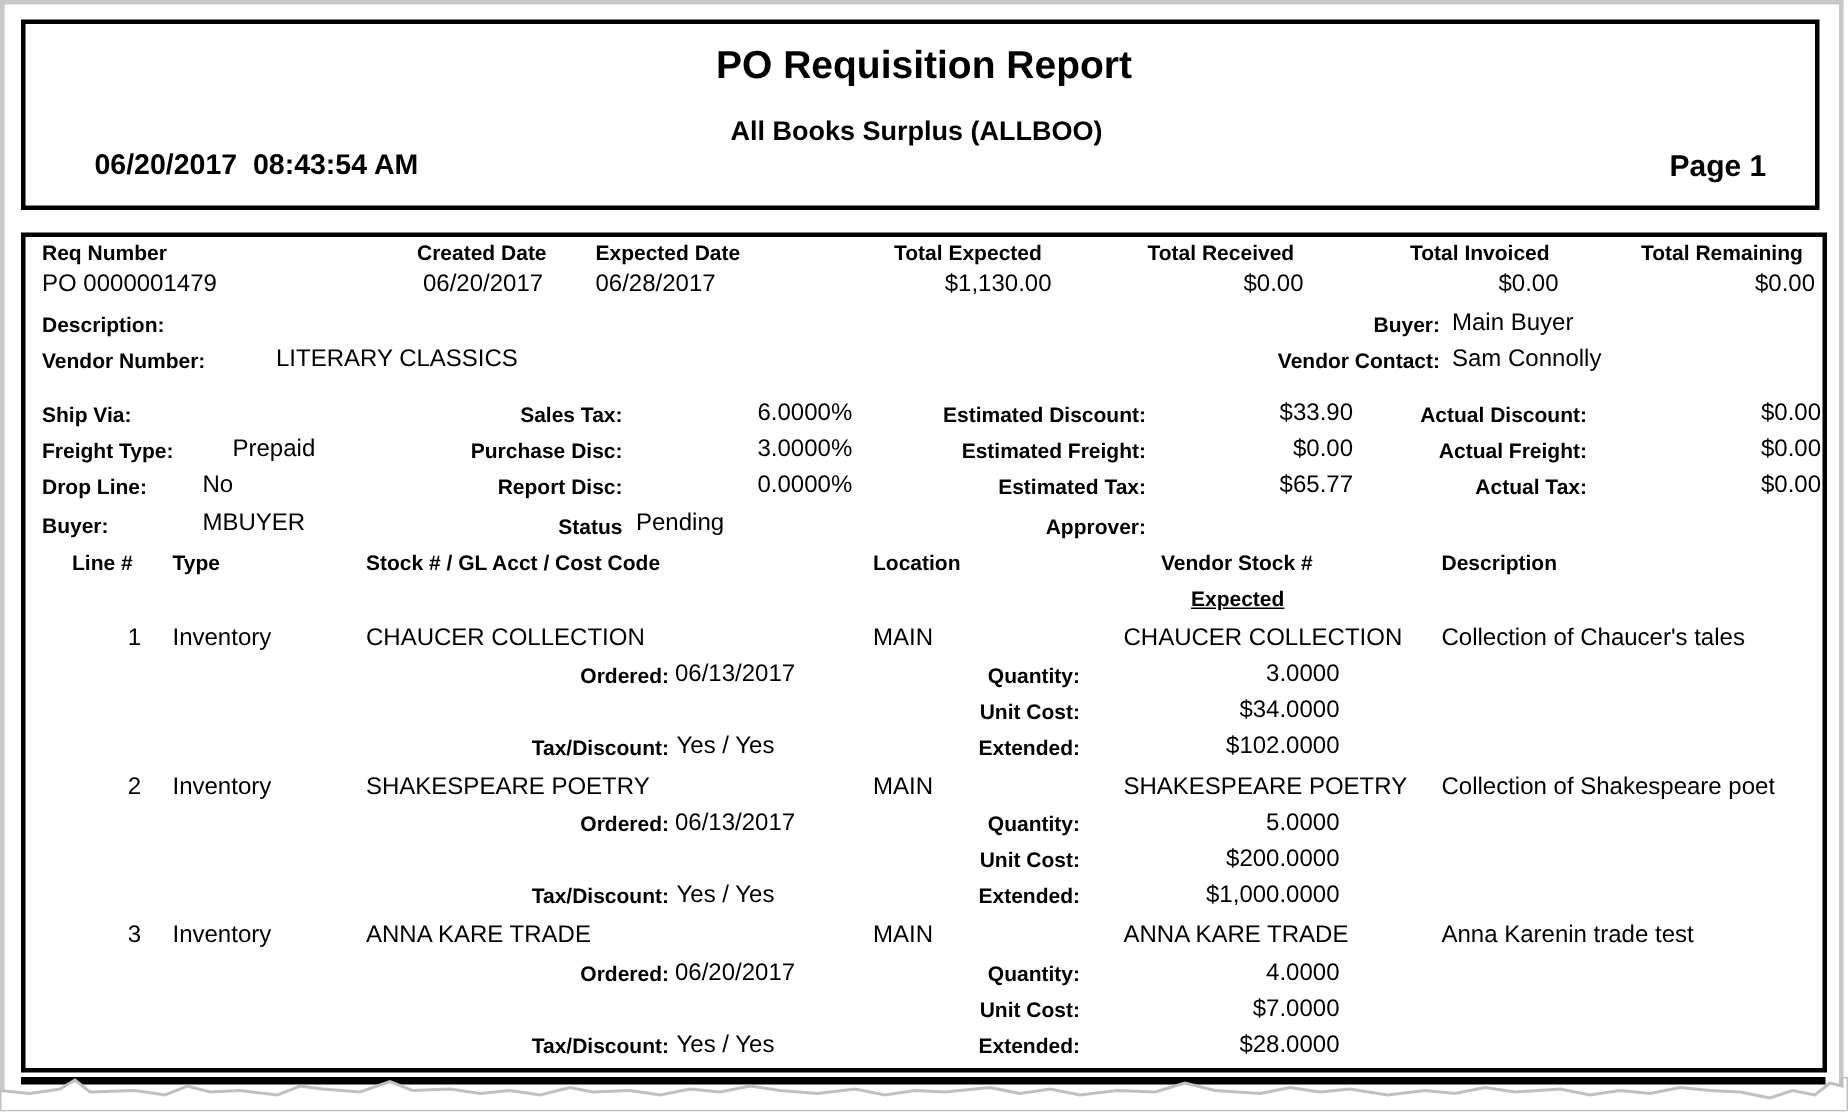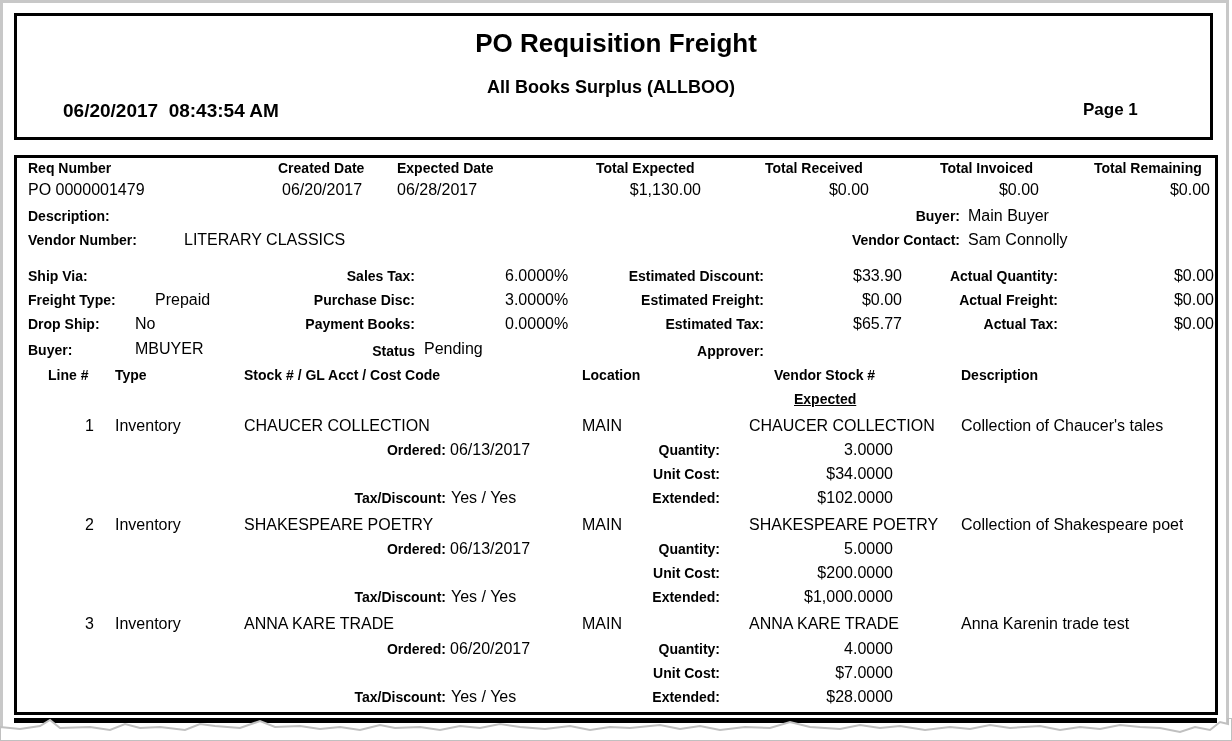--- a/index.html
+++ b/index.html
@@ -17,24 +17,24 @@
     .ul { text-decoration:underline; }
     .thickline { position:absolute; left:14px; top:718px; width:1203px; height:5px; background:#000; }
     svg.torn { position:absolute; left:0; top:718px; }
   </style>
 </head>
 <body>
 
 <div class="page"></div>
 
 <div class="hdrbox"></div>
-<div class="abs b" style="left:0;width:1232px;text-align:center;top:28px;font-size:26px;">PO Requisition Freight</div>
+<div class="abs b" style="left:0;width:1232px;text-align:center;top:28px;font-size:26px;">PO Requisition Report</div>
 <div class="abs b" style="left:0;width:1222px;text-align:center;top:77px;font-size:18px;">All Books Surplus (ALLBOO)</div>
 <div class="abs b" style="left:63px;top:100px;font-size:19px;white-space:pre;">06/20/2017  08:43:54 AM</div>
-<div class="abs b" style="left:1083px;top:100px;font-size:17px;">Page 1</div>
+<div class="abs b" style="left:1113px;top:100px;font-size:20px;">Page 1</div>
 
 <div class="bodybox"></div>
 
 <div class="abs b f14" style="left:28px;top:160px;">Req Number</div>
 <div class="abs b f14" style="left:278px;top:160px;">Created Date</div>
 <div class="abs b f14" style="left:397px;top:160px;">Expected Date</div>
 <div class="abs b f14" style="left:596px;top:160px;">Total Expected</div>
 <div class="abs b f14" style="left:765px;top:160px;">Total Received</div>
 <div class="abs b f14" style="left:940px;top:160px;">Total Invoiced</div>
 <div class="abs b f14" style="left:1094px;top:160px;">Total Remaining</div>
@@ -52,43 +52,43 @@
 <div class="abs f16" style="left:968px;top:207px;">Main Buyer</div>
 
 <div class="abs b f14" style="left:28px;top:232px;">Vendor Number:</div>
 <div class="abs f16" style="left:184px;top:231px;">LITERARY CLASSICS</div>
 <div class="abs b f14 r" style="left:800px;width:160px;top:232px;">Vendor Contact:</div>
 <div class="abs f16" style="left:968px;top:231px;">Sam Connolly</div>
 
 <div class="abs b f14" style="left:28px;top:268px;">Ship Via:</div>
 <div class="abs b f14" style="left:28px;top:292px;">Freight Type:</div>
 <div class="abs f16" style="left:155px;top:291px;">Prepaid</div>
-<div class="abs b f14" style="left:28px;top:316px;">Drop Ship:</div>
+<div class="abs b f14" style="left:28px;top:316px;">Drop Line:</div>
 <div class="abs f16" style="left:135px;top:315px;">No</div>
 <div class="abs b f14" style="left:28px;top:342px;">Buyer:</div>
 <div class="abs f16" style="left:135px;top:340px;">MBUYER</div>
 
 <div class="abs b f14 r" style="left:260px;width:155px;top:268px;">Sales Tax:</div>
 <div class="abs b f14 r" style="left:260px;width:155px;top:292px;">Purchase Disc:</div>
-<div class="abs b f14 r" style="left:260px;width:155px;top:316px;">Payment Books:</div>
+<div class="abs b f14 r" style="left:260px;width:155px;top:316px;">Report Disc:</div>
 <div class="abs f16" style="left:505px;top:267px;">6.0000%</div>
 <div class="abs f16" style="left:505px;top:291px;">3.0000%</div>
 <div class="abs f16" style="left:505px;top:315px;">0.0000%</div>
 <div class="abs b f14 r" style="left:300px;width:115px;top:343px;">Status</div>
 <div class="abs f16" style="left:424px;top:340px;">Pending</div>
 
 <div class="abs b f14 r" style="left:590px;width:174px;top:268px;">Estimated Discount:</div>
 <div class="abs b f14 r" style="left:590px;width:174px;top:292px;">Estimated Freight:</div>
 <div class="abs b f14 r" style="left:590px;width:174px;top:316px;">Estimated Tax:</div>
 <div class="abs b f14 r" style="left:590px;width:174px;top:343px;">Approver:</div>
 <div class="abs f16 r" style="left:800px;width:102px;top:267px;">$33.90</div>
 <div class="abs f16 r" style="left:800px;width:102px;top:291px;">$0.00</div>
 <div class="abs f16 r" style="left:800px;width:102px;top:315px;">$65.77</div>
 
-<div class="abs b f14 r" style="left:900px;width:158px;top:268px;">Actual Quantity:</div>
+<div class="abs b f14 r" style="left:900px;width:158px;top:268px;">Actual Discount:</div>
 <div class="abs b f14 r" style="left:900px;width:158px;top:292px;">Actual Freight:</div>
 <div class="abs b f14 r" style="left:900px;width:158px;top:316px;">Actual Tax:</div>
 <div class="abs f16 r" style="left:1120px;width:94px;top:291px;">$0.00</div>
 <div class="abs f16 r" style="left:1120px;width:94px;top:267px;">$0.00</div>
 <div class="abs f16 r" style="left:1120px;width:94px;top:315px;">$0.00</div>
 
 <div class="abs b f14" style="left:48px;top:367px;">Line #</div>
 <div class="abs b f14" style="left:115px;top:367px;">Type</div>
 <div class="abs b f14" style="left:244px;top:367px;text-align:right;">Stock # / GL Acct / Cost Code</div>
 <div class="abs b f14" style="left:582px;top:367px;">Location</div>

